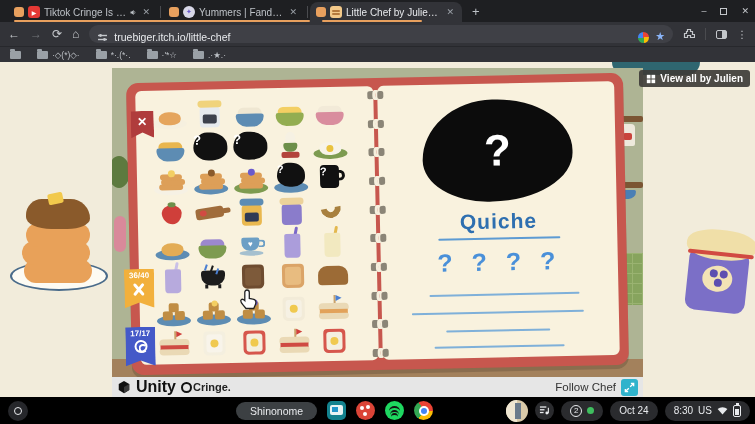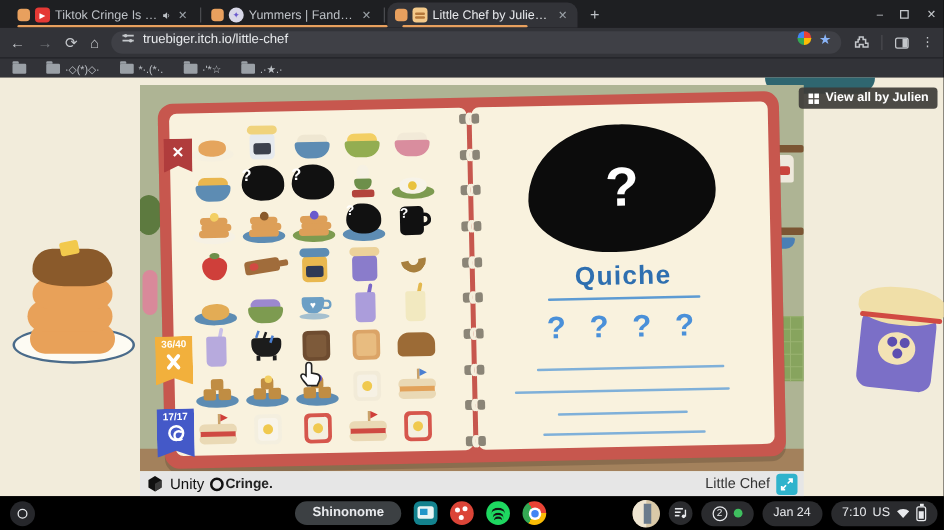--- a/index.html
+++ b/index.html
@@ -27,21 +27,21 @@
   .group-line { position:absolute; bottom:0; height:2px; background:#e8a05e; border-radius:2px; }
   .win-controls { position:absolute; right:6px; top:0; height:22px; display:flex; gap:14px;
     align-items:center; color:#c4c7cb; font-size:9px; }
   .win-restore { width:7px; height:7px; border:1px solid #c4c7cb; }
 
   .toolbar { position:absolute; top:22px; left:0; right:0; height:24px; background:#323338;
     display:flex; align-items:center; padding:0 8px; gap:10px; }
   .nav-ic { color:#c4c7cb; font-size:12px; line-height:1; }
   .nav-ic.dim { color:#74777c; }
   .omnibox { flex:1 1 auto; height:18px; background:#3f4046; border-radius:10px; display:flex;
-    align-items:flex-start; padding:0 8px; gap:6px; max-width:586px; }
+    align-items:flex-end; padding:0 8px; gap:6px; max-width:586px; }
   .omnibox .url { color:#e8eaed; font-size:10.5px; flex:1 1 auto; }
   .g-icon { width:11px; height:11px; border-radius:50%;
     background:conic-gradient(#ea4335 0 90deg,#fbbc05 0 180deg,#34a853 0 270deg,#4285f4 0 360deg); }
   .star { color:#8ab4f8; font-size:11px; }
   .bar-right { display:flex; align-items:center; gap:10px; color:#c4c7cb; }
   .vdiv { width:1px; height:12px; background:#4a4b4f; }
   .sidepanel-ic { width:11px; height:9px; border:1px solid #c4c7cb; border-radius:2px; position:relative; }
   .sidepanel-ic::after { content:''; position:absolute; right:0; top:0; bottom:0; width:4px; background:#c4c7cb; }
   .dots { font-size:10px; letter-spacing:0; }
 
@@ -178,34 +178,34 @@
   .rule.r1 { left:48px; top:210px; width:150px; }
   .rule.r2 { left:30px; top:228px; width:172px; }
   .rule.r3 { left:64px; top:246px; width:104px; }
   .rule.r4 { left:52px; top:262px; width:130px; }
 
   .cursor { position:absolute; left:126px; top:220px; width:24px; height:26px; z-index:40; }
 
   
   .gamebar { position:absolute; left:112px; top:315px; width:531px; height:20px; background:#e6e6e6;
     display:flex; align-items:center; padding:0 5px; gap:5px; }
-  .unity-word { font-weight:normal; font-size:12px; color:#111; }
+  .unity-word { font-weight:bold; font-size:16px; color:#111; }
   .webgl-word { font-weight:bold; font-size:11px; color:#222; display:flex; align-items:center; gap:1px; }
   .webgl-o { width:11px; height:11px; border:2px solid #111; border-radius:50%; display:inline-block; }
   .gamebar .title { margin-left:auto; font-size:11.5px; color:#333; }
   .fs-btn { width:17px; height:17px; background:#2fb3cc; border-radius:3px; display:flex;
     align-items:center; justify-content:center; }
 
   
   .shelf { position:absolute; left:0; top:397px; width:755px; height:27px; background:#000;
     display:flex; align-items:center; }
   .launcher { position:absolute; left:8px; width:20px; height:20px; border-radius:50%; background:#26272b;
     display:flex; align-items:center; justify-content:center; }
   .launcher i { width:8px; height:8px; border:1.5px solid #e8eaed; border-radius:50%; display:block; }
-  .shelf-center { position:absolute; left:236px; display:flex; gap:10px;font-weight:bold; }
+  .shelf-center { position:absolute; left:236px; display:flex; align-items:center; gap:10px; }
   .win-pill { background:#3c4043; color:#e8eaed; font-size:10.5px; padding:3px 14px; border-radius:10px; }
   .app-ic { width:19px; height:19px; border-radius:50%; position:relative; }
   .app-teal { background:#13828e; border-radius:5px; }
   .app-teal i { position:absolute; inset:4px 3px 5px 3px; background:#e8f4f4; border-radius:2px; display:block; }
   .app-teal i::after { content:''; position:absolute; left:2px; top:2px; width:6px; height:5px; background:#2196c9; }
   .app-red { background:#db4437; }
   .app-red i { position:absolute; left:4px; top:5px; width:4px; height:4px; background:#fff; border-radius:50%;
     box-shadow:6px -1px 0 #fff, 3px 6px 0 #fff; display:block; }
   .app-spotify { background:#1ed760; }
   .app-spotify i { position:absolute; left:4px; top:5px; width:11px; height:10px; display:block;
@@ -689,21 +689,21 @@
     <div class="gamebar">
       <svg width="14" height="14" viewBox="0 0 16 16">
         <path d="M8 1l6 3.5v7L8 15l-6-3.5v-7z" fill="#111"></path>
           <path d="M8 8l6-3.5v7L8 15z" fill="#3a3a3a"></path>
       </svg>
       <span class="unity-word">Unity</span>
       <span class="webgl-word">
         <span class="webgl-o"></span>
         <span>Cringe.</span>
       </span>
-      <span class="title">Little Chef</span>
+      <span class="title">Follow Chef</span>
       <span class="fs-btn">
         <svg width="11" height="11" viewBox="0 0 16 16">
             <path d="M10 2h4v4M6 14H2v-4M14 2L9 7M2 14l5-5" stroke="#fff" stroke-width="2" fill="none"></path>
           </svg>
       </span>
     </div>
   </div>
 
   <div class="shelf">
     <span class="launcher">
@@ -737,23 +737,23 @@
               <rect x="1" y="7.5" width="4" height="1.4"></rect>
               <circle cx="8.6" cy="8.8" r="1.6"></circle>
               <rect x="9.6" y="3" width="1.2" height="6"></rect>
             </g>
           </svg>
       </span>
       <span class="pill">
         <span class="notif-num">2</span>
         <span class="green-dot"></span>
       </span>
-      <span class="pill">Jan 24</span>
+      <span class="pill">Oct 24</span>
       <span class="pill">
-        <span>7:10</span>
+        <span>8:30</span>
         <span>US</span>
         <svg width="11" height="9" viewBox="0 0 14 11">
             <path d="M7 10.5L.8 3.6A9.4 9.4 0 0 1 13.2 3.6z" fill="#e8eaed"></path>
           </svg>
         <span class="battery"></span>
       </span>
     </div>
   </div>
 
 </div>

